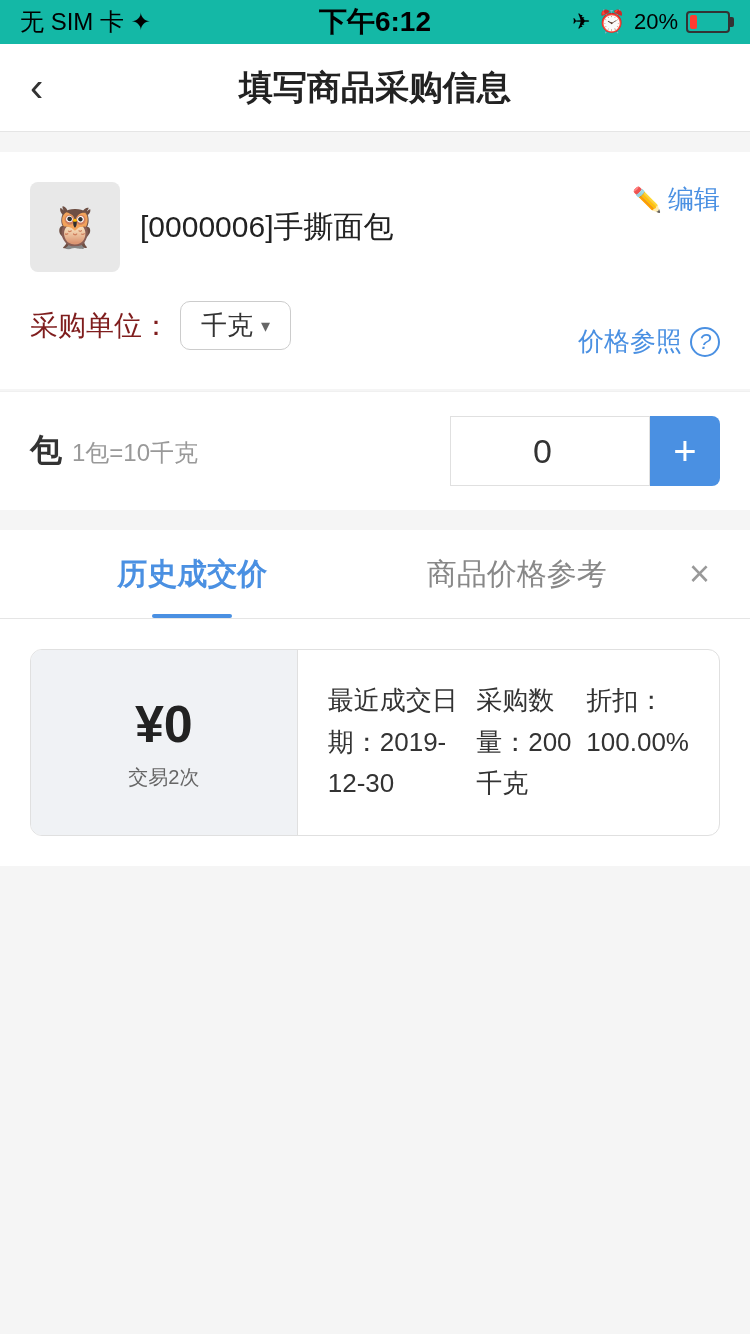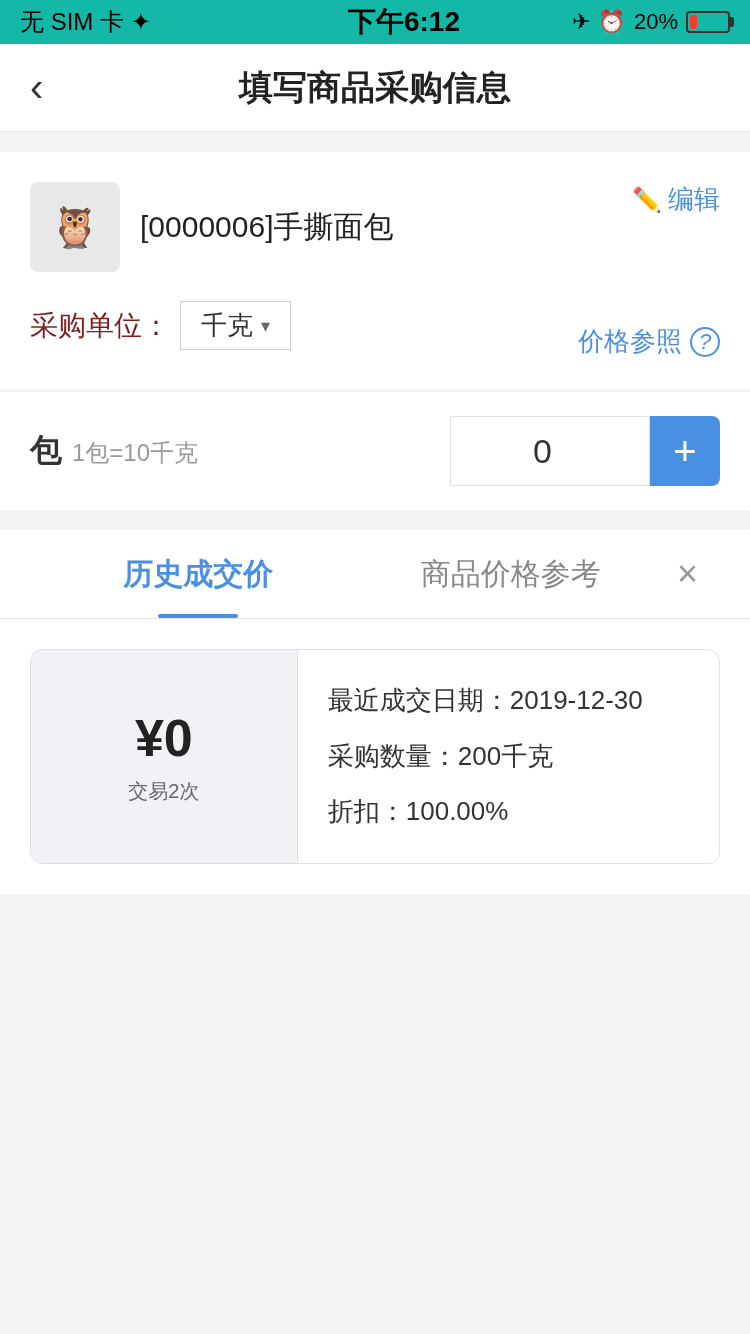--- a/index.html
+++ b/index.html
@@ -29,21 +29,20 @@
       align-items: center;
       gap: 10px;
       font-size: 24px;
     }
     .status-center {
       font-size: 28px;
       font-weight: 600;
       position: absolute;
       left: 50%;
       transform: translateX(-50%);
-      margin-left: 29px;
     }
     .status-right {
       display: flex;
       align-items: center;
       gap: 8px;
       font-size: 22px;
     }
     .battery {
       width: 44px;
       height: 22px;
@@ -149,21 +148,21 @@
       display: flex;
       align-items: center;
       justify-content: space-between;
     }
     .unit-label {
       font-size: 28px;
       color: #7f1d1d;
     }
     .unit-select {
       border: 1px solid #ccc;
-      border-radius: 0;
+      border-radius: 10px;
       padding: 6px 20px;
       font-size: 26px;
       color: #333;
       background: #fff;
       display: flex;
       align-items: center;
       gap: 8px;
       margin-left: 10px;
     }
     .unit-chevron {
@@ -244,21 +243,21 @@
     }
 
     
     .tabs-section {
       background: #fff;
       margin-top: 20px;
     }
     .tabs-header {
       display: flex;
       align-items: center;
-      padding: 0 42px;
+      padding: 0 30px;
       border-bottom: 1px solid #e5e5e5;
       position: relative;
     }
     .tab-item {
       flex: 1;
       height: 88px;
       display: flex;
       align-items: center;
       justify-content: center;
       font-size: 30px;
@@ -315,21 +314,21 @@
     }
     .trade-count {
       font-size: 20px;
       color: #666;
       margin-top: 10px;
     }
     .history-right {
       flex: 1.6;
       padding: 30px 30px;
       display: flex;
-      flex-direction: column;
+      flex-direction: row;
       gap: 14px;
       justify-content: center;
     }
     .history-detail-row {
       font-size: 26px;
       color: #333;
       line-height: 1.6;
     }
   </style>
 </head>

